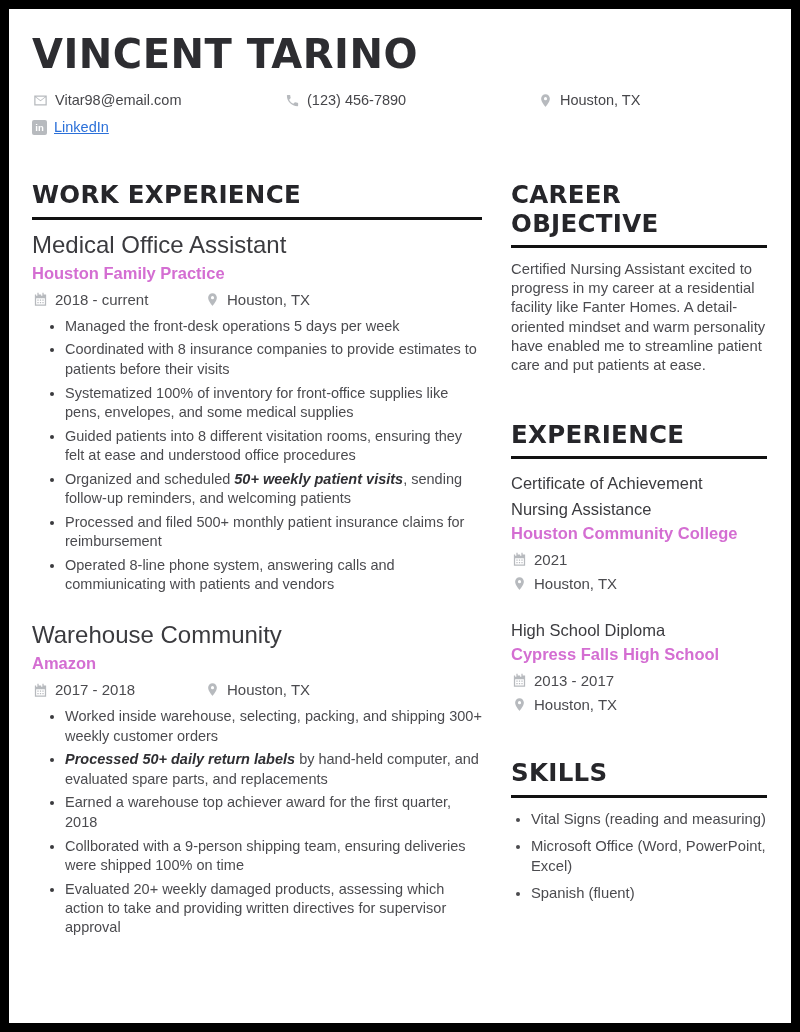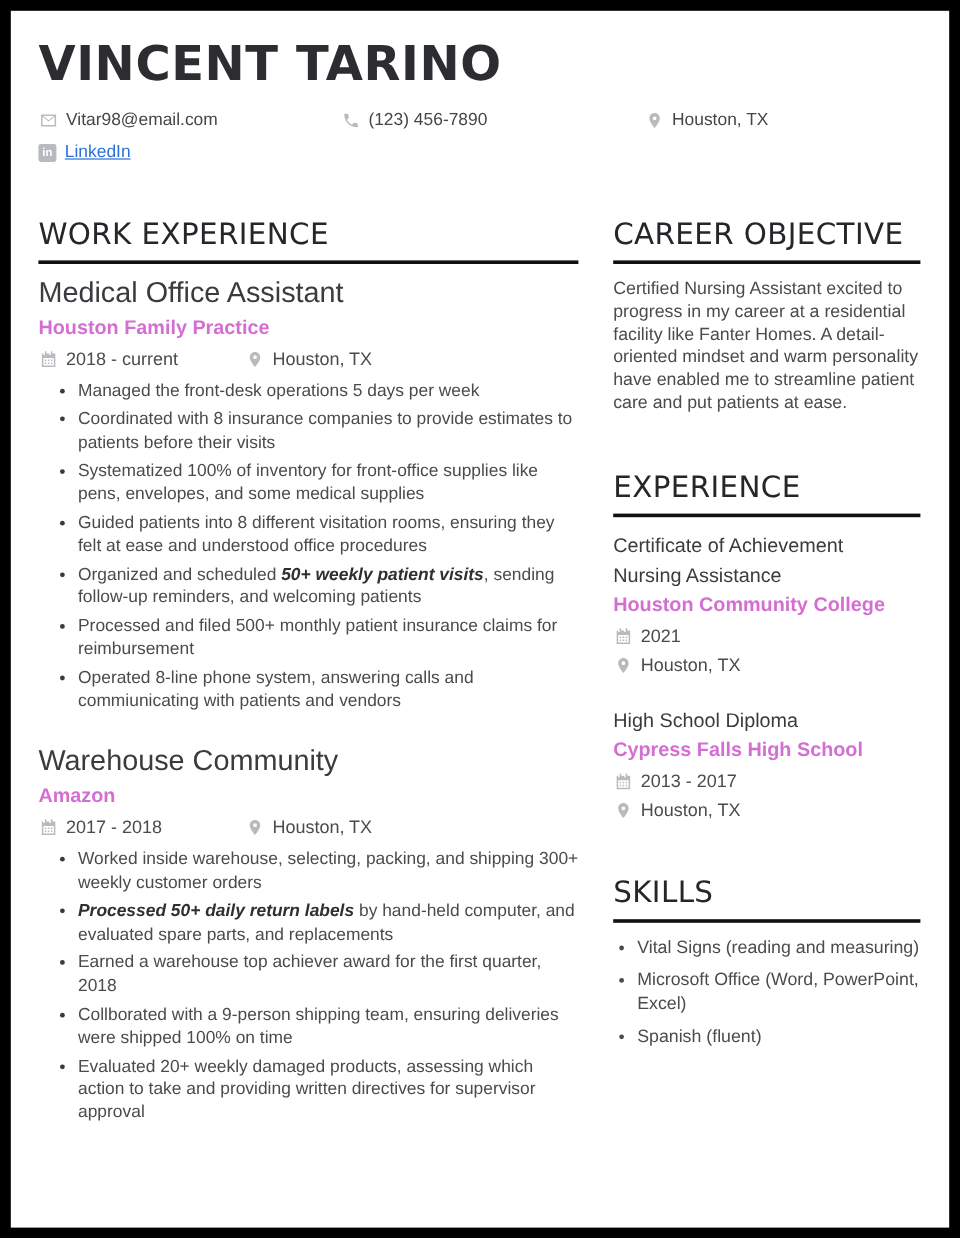--- a/index.html
+++ b/index.html
@@ -21,31 +21,31 @@
   .icon{display:inline-flex;width:16px;height:16px;flex:0 0 auto;align-items:center;justify-content:center;}
   .icon svg{width:15px;height:15px;fill:var(--icon);}
   .li-badge{width:15px;height:15px;background:var(--icon);color:#fff;border-radius:2px;
             font-size:9.5px;font-weight:bold;display:inline-flex;align-items:center;justify-content:center;}
   a.link{color:var(--link);text-decoration:underline;}
 
   
   .main{display:flex;gap:29px;margin-top:46px;}
   .col-left{width:450px;flex:0 0 450px;}
   .col-right{width:256px;flex:0 0 256px;}
-  h3.sec{font-family:"DejaVu Sans",sans-serif;font-weight:normal;font-size:24.5px;color:var(--ink);
+  h3.sec{font-family:"DejaVu Sans",sans-serif;font-weight:bold;font-size:24.5px;color:var(--ink);
          letter-spacing:.3px;line-height:1.17;margin:0 0 0 0;padding-bottom:7px;
          border-bottom:3px solid var(--rule);}
   .sec-body{margin-top:11px;}
 
   
   .job{margin-bottom:27px;}
   .job-title{font-size:24px;color:#3b3b3f;font-weight:400;margin:10px 0 5px 0;}
   .company{font-size:16.5px;font-weight:bold;color:var(--accent);margin:0 0 8px 0;}
   .meta-row{display:flex;align-items:center;font-size:15px;color:var(--body);margin-bottom:2px;}
-  .meta-date{display:flex;align-items:center;gap:7px;width:172px;}
+  .meta-date{display:flex;align-items:flex-end;gap:7px;width:172px;}
   .meta-loc{display:flex;align-items:center;gap:7px;}
   ul.bullets{margin:9px 0 0 0;padding:0 0 0 33px;font-size:14.5px;color:var(--body);line-height:1.33;}
   ul.bullets li{margin-bottom:4.5px;}
   ul.bullets li::marker{color:#3a3a3e;}
   strong.em{font-weight:bold;font-style:italic;color:#2f2f33;}
 
   
   .objective{font-size:14.8px;line-height:1.29;color:var(--body);margin:12px 0 0 0;}
   .rsec{margin-top:46px;}
   .edu{margin-bottom:26px;}

